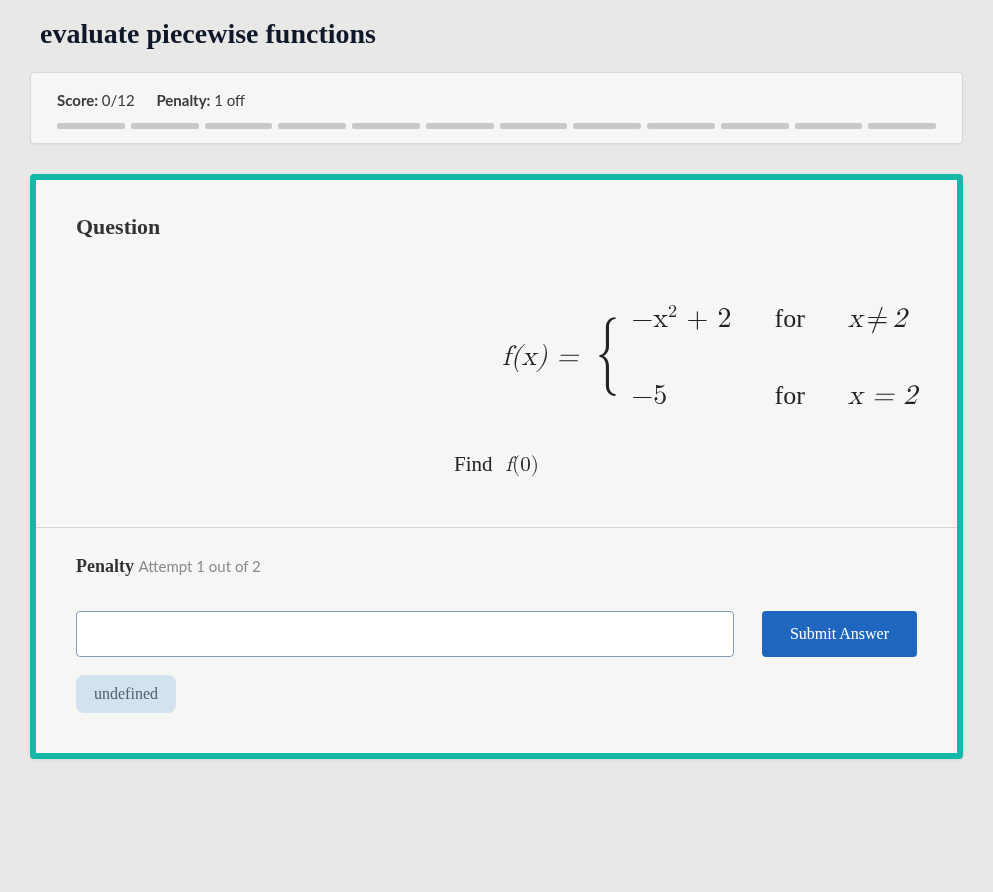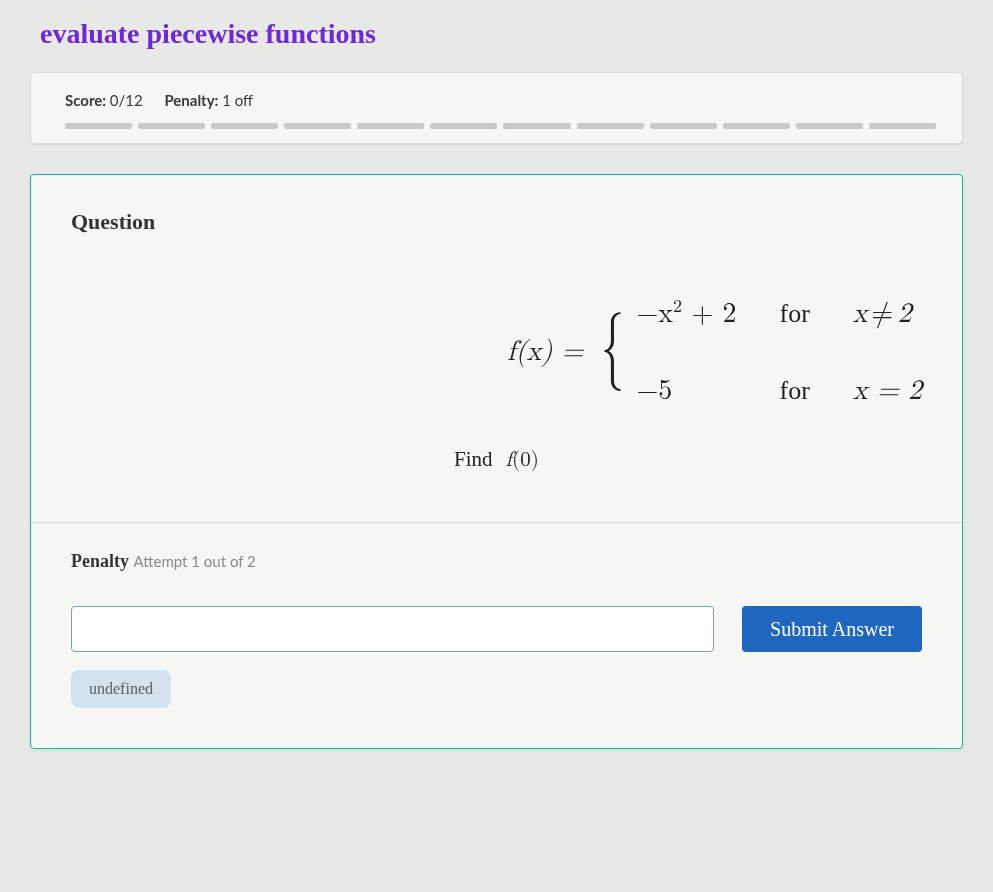--- a/index.html
+++ b/index.html
@@ -7,51 +7,51 @@
     width: 993px;
     height: 892px;
     background: #e8e8e6;
     font-family: "Segoe UI", Lato, Arial, sans-serif;
     color: #2a2a2a;
     overflow: hidden;
   }
   .page-title {
     font-size: 28px;
     font-weight: 700;
-    color: #6d28d9;
+    color: #0f172a;
     padding: 18px 40px 22px 40px;
     font-family: Georgia, "Times New Roman", serif;
   }
   .score-card {
     margin: 0 30px 30px 30px;
     background: #f6f6f4;
     border: 1px solid #d8d8d6;
     border-radius: 4px;
-    padding: 18px 26px 14px 34px;
+    padding: 18px 26px 14px 26px;
     box-shadow: 0 1px 2px rgba(0,0,0,0.06);
   }
   .score-line { font-size: 15px; font-weight: 700; color: #3a3a3a; }
   .score-line .penalty { margin-left: 18px; font-weight: 700; }
   .score-line .penalty-val { font-weight: 400; }
   .score-line .score-val { font-weight: 400; }
   .progress-row {
     margin-top: 14px;
     display: flex;
     gap: 6px;
   }
   .progress-row .seg {
     flex: 1;
     height: 6px;
     background: #c9c9c7;
     border-radius: 2px;
   }
   .question-card {
     margin: 0 30px;
     background: #f6f6f4;
-    border: 1px solid #14b8a6;
+    border: 6px solid #14b8a6;
     border-radius: 4px;
     padding: 34px 40px 40px 40px;
     box-shadow: 0 1px 4px rgba(0,0,0,0.08);
   }
   .question-header {
     display: flex;
     justify-content: space-between;
     align-items: center;
     margin-bottom: 60px;
   }
@@ -166,21 +166,21 @@
     font-size: 18px;
     font-family: inherit;
     outline: none;
   }
   .submit-btn {
     background: #1f66c1;
     color: #fff;
     border: none;
     border-radius: 4px;
     padding: 8px 28px;
-    font-size: 20px;
+    font-size: 16px;
     font-family: Georgia, serif;
     cursor: pointer;
     height: 46px;
   }
   .undefined-chip {
     display: inline-block;
     background: #d2e3ef;
     color: #55606a;
     border-radius: 8px;
     padding: 10px 18px;

